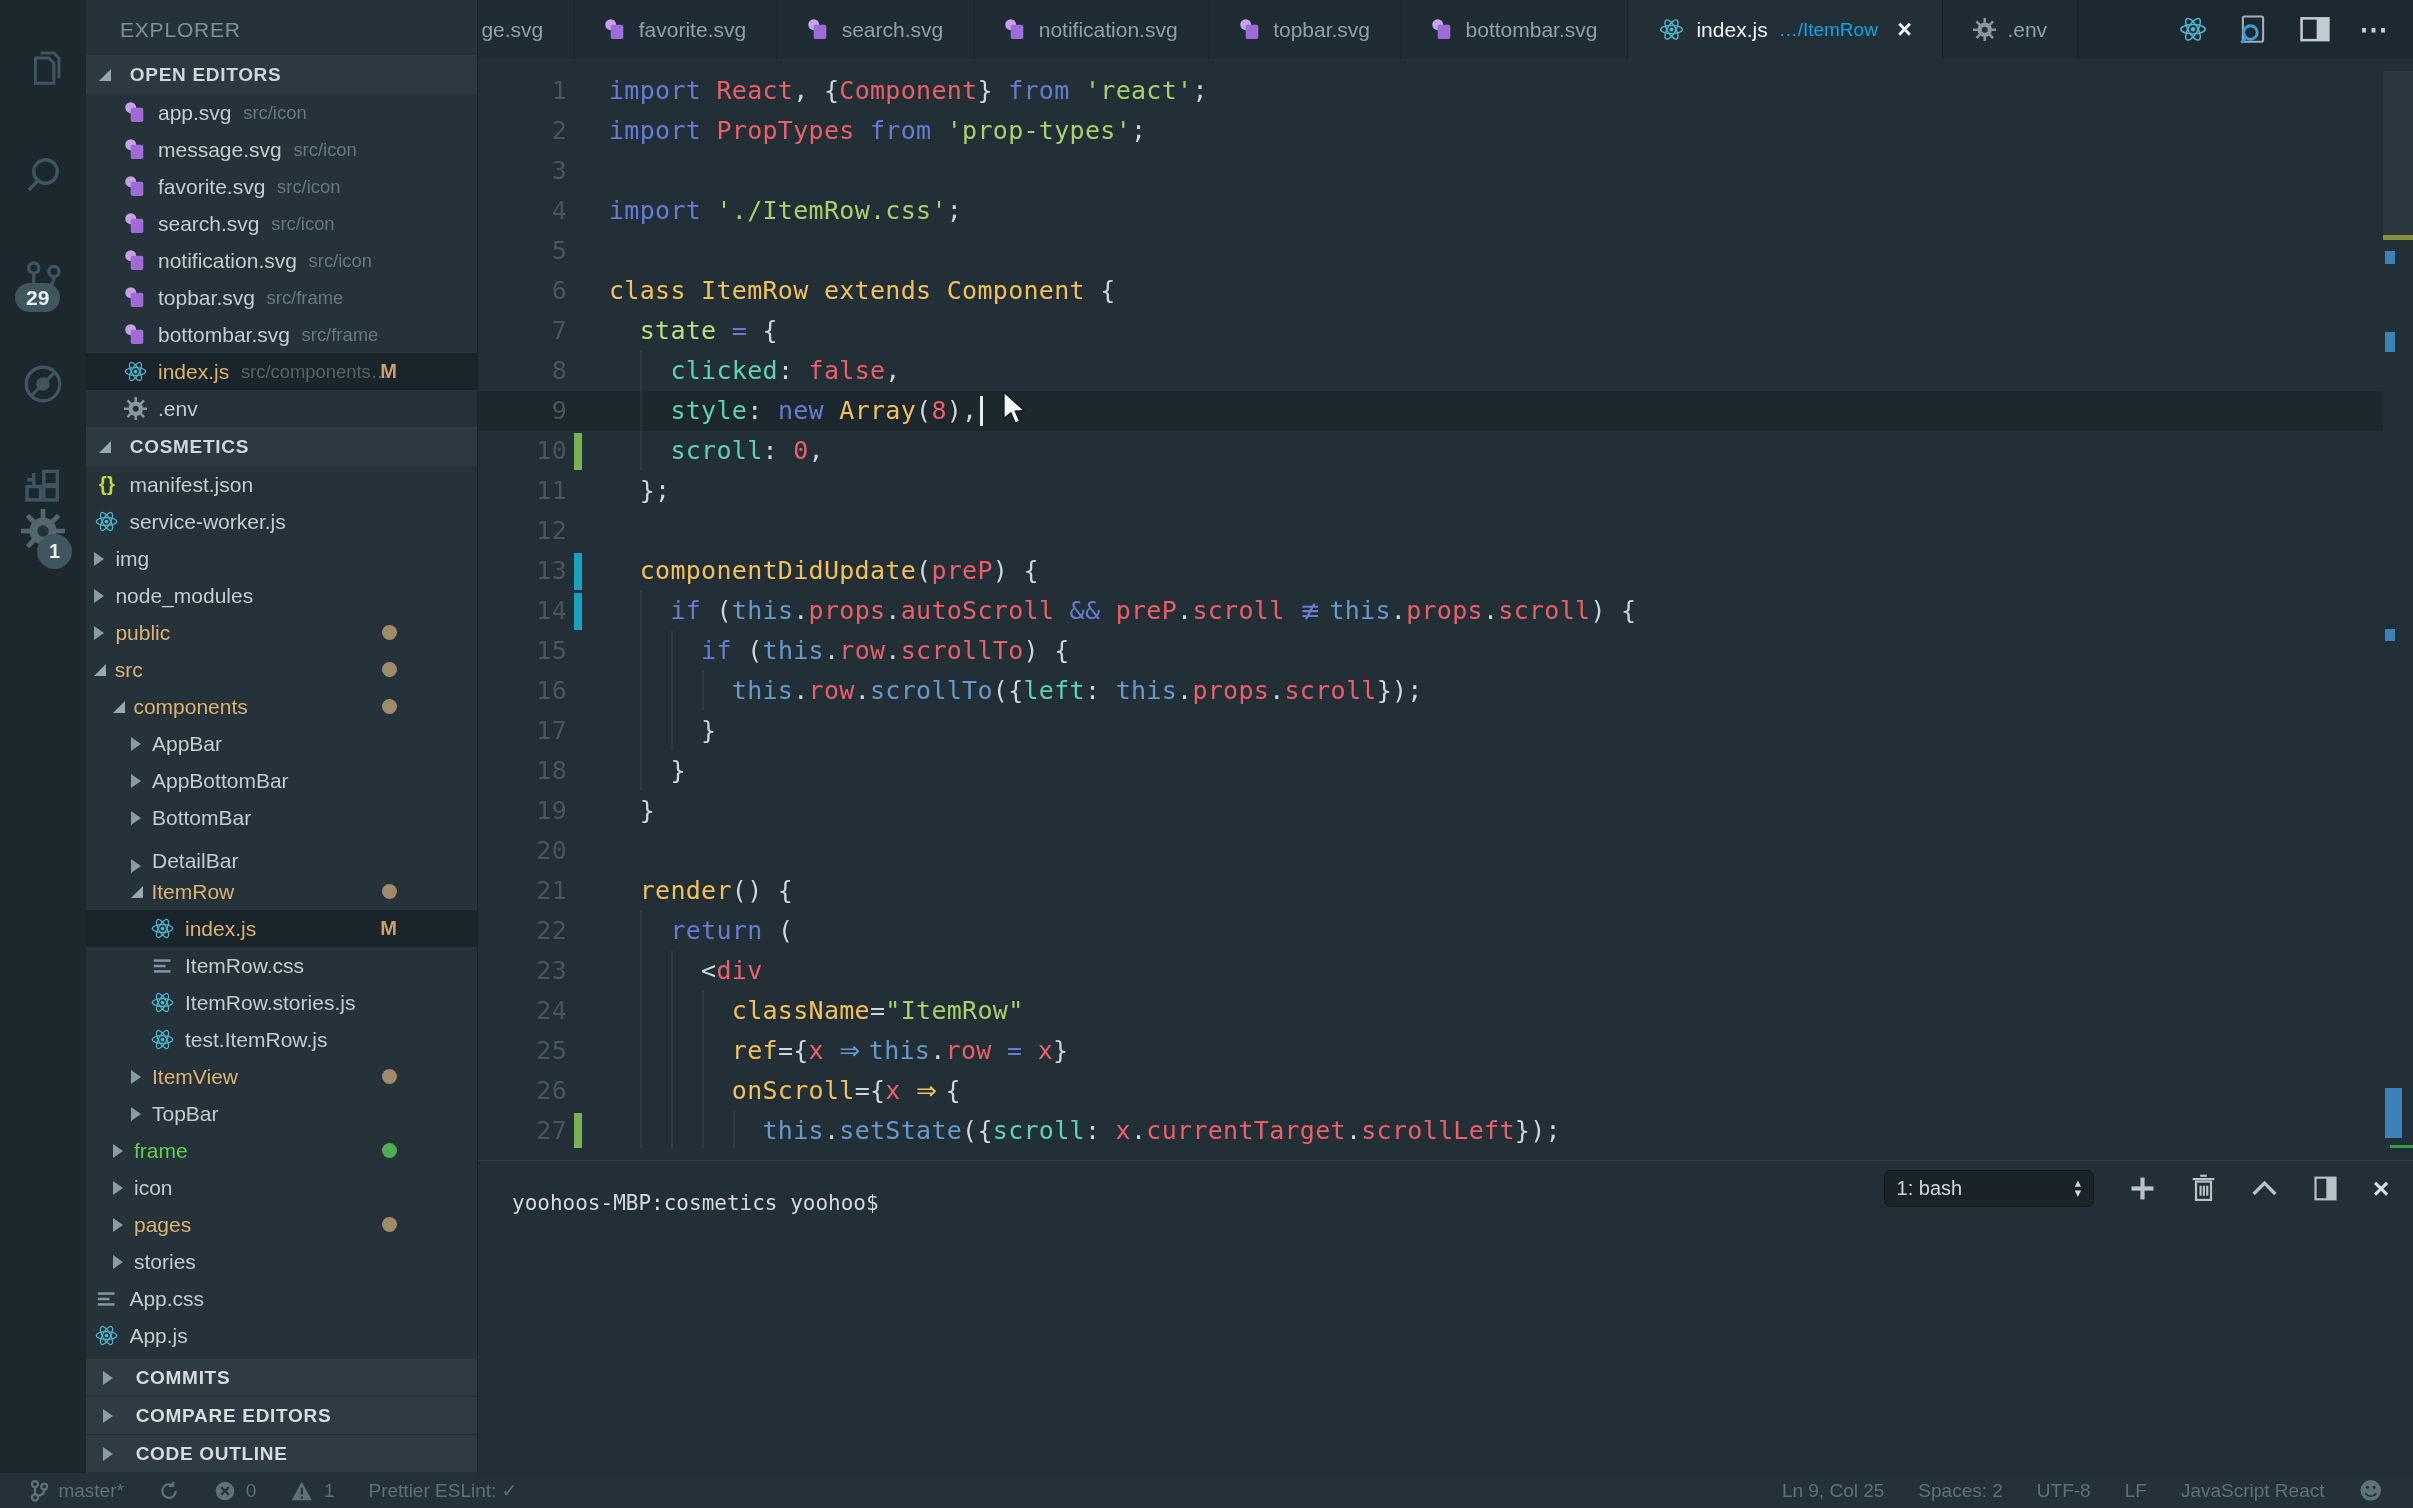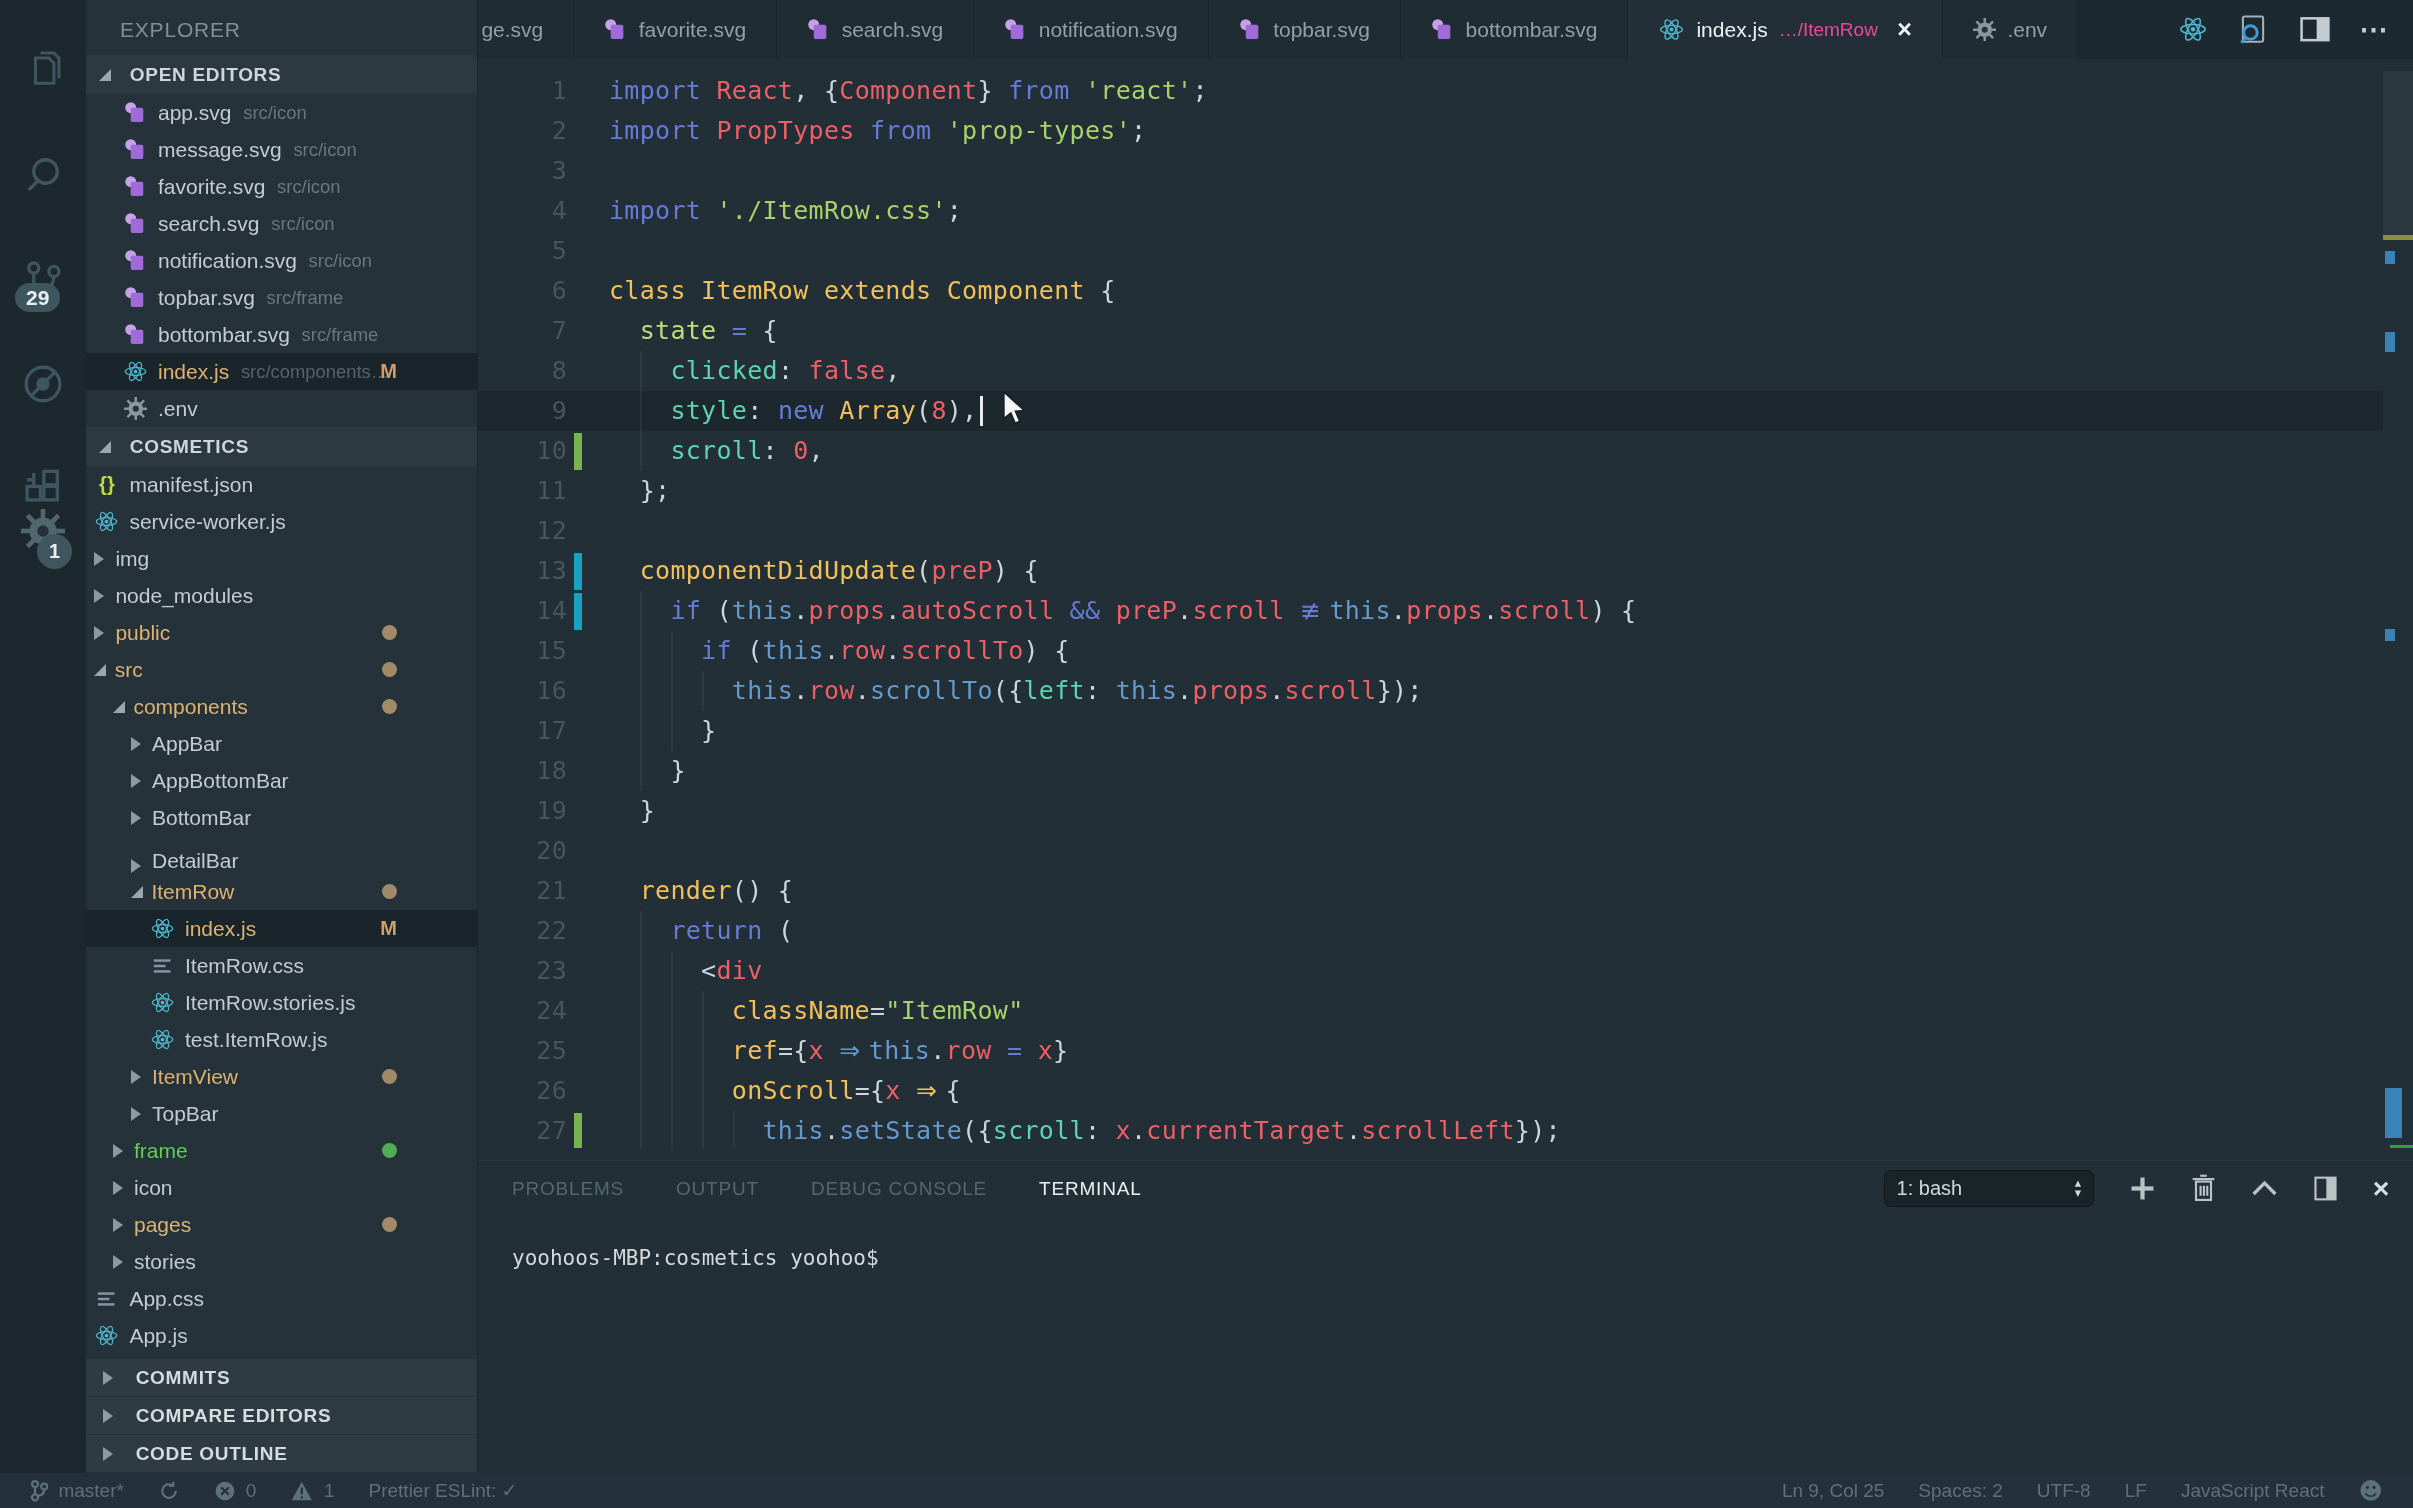--- a/index.html
+++ b/index.html
@@ -42,21 +42,21 @@
   .bottom-secs { flex:none; background:#2e3b42; margin-top:1.7px; }
   .bsec { height:38px; display:flex; align-items:center; padding-left:17px; gap:11.7px;
     color:#d3dcdf; font-size:19px; font-weight:bold; letter-spacing:0.7px; border-bottom:1.7px solid #253239; }
 
   
   .editorcol { flex:1; display:flex; flex-direction:column; min-width:0; border-left:1.7px solid #1a242a;gap:12px; }
   .tabbar { height:59px; background:#1d2930; display:flex; align-items:stretch; flex:none; }
   .tab { display:flex; align-items:center; padding:0 30px; background:#202c33; border-right:1.7px solid #1a242a;
     font-size:21px; color:#8ea0a8; gap:11px; white-space:nowrap; }
   .tab.active { background:#222f36; color:#eef3f5; }
-  .tab .desc { color:#ec4899; font-size:19px; }
+  .tab .desc { color:#0ea5e9; font-size:19px; }
   .tab .close { color:#f0f4f6; font-weight:bold; font-size:25px; margin-left:8.4px; }
   .tab.partial { padding-left:3.4px; border-left:none; }
   .tab-actions { margin-left:auto; display:flex; align-items:center; gap:28.5px; padding-right:23.5px; }
   .tab-actions .ticon { display:flex; align-items:center; }
   .ellipsis { color:#c2ccd1; font-size:28.5px; font-weight:bold; letter-spacing:1.7px; }
 
   .editor { flex:1; background:#222f36; position:relative; overflow:hidden; font-family:"DejaVu Sans Mono", monospace; }
   .code { position:absolute; left:0; top:0; right:30px; }
   .cl { height:40px; line-height:40px; position:relative; padding-left:131px; font-size:25px; letter-spacing:0.3px; white-space:pre; }
   .cl.cur { background:rgba(0,0,0,0.14); }
@@ -642,26 +642,20 @@
         <span class="rmark" style="background: rgb(138, 143, 58); top: 164px; height: 5px; left: 0px; width: 30px;"></span>
             <span class="rmark" style="background: rgb(58, 130, 184); top: 180px; height: 13.4px; left: 1.7px; width: 10px;"></span>
             <span class="rmark" style="background: rgb(58, 130, 184); top: 261px; height: 20px; left: 1.7px; width: 10px;"></span>
             <span class="rmark" style="background: rgb(58, 130, 184); top: 558px; height: 11.7px; left: 1.7px; width: 10px;"></span>
             <span class="rmark" style="background: rgb(58, 130, 184); top: 1017px; height: 50px; left: 1.7px; width: 17px;"></span>
             <span class="rmark" style="background: rgb(47, 158, 68); top: 1074px; height: 28.5px; left: 6.7px; width: 23.5px;"></span>
           </div>
       </div>
 
       <div class="panel">
-        <div class="panel-tabs" id="panel-tabs">
-            <span class="ptab">PROBLEMS</span>
-            <span class="ptab">OUTPUT</span>
-            <span class="ptab">DEBUG CONSOLE</span>
-            <span class="ptab active">TERMINAL</span>
-          </div>
         <div class="panel-controls" id="panel-controls">
             <div class="shellsel">
               <span>1: bash</span>
 <span class="arrows">
                 <span>▴</span>
                 <span>▾</span>
               </span>
             </div>
             <span class="pcico">
               <svg width="27" height="27" viewBox="0 0 32 32">

